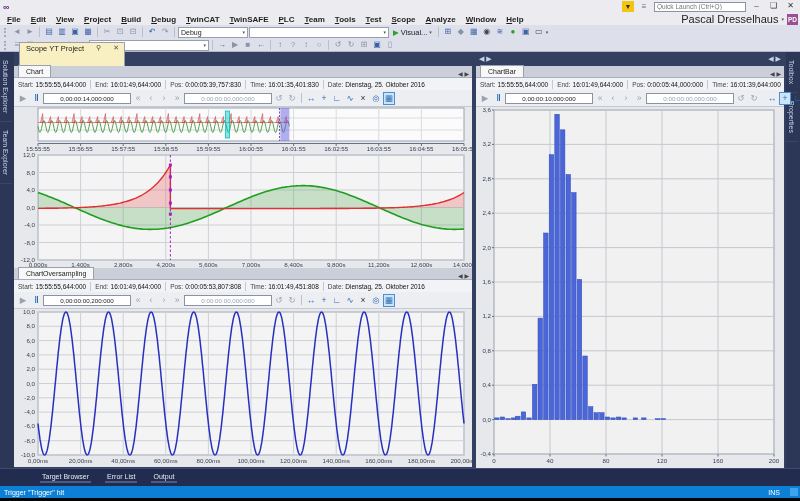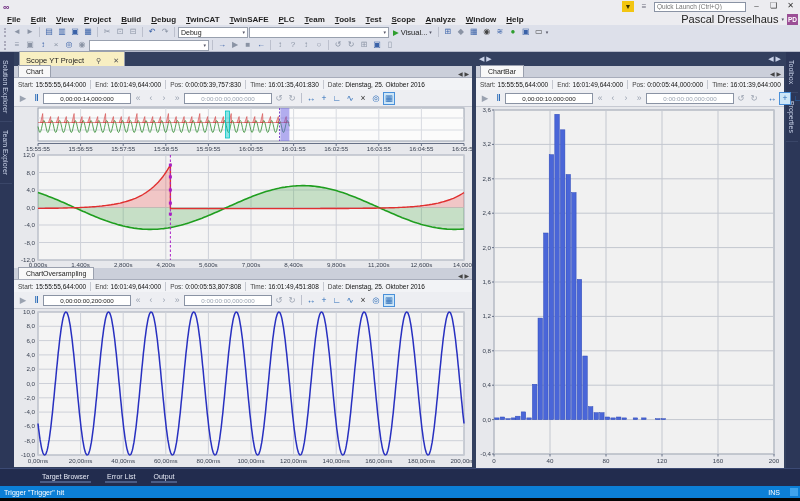--- a/index.html
+++ b/index.html
@@ -36,21 +36,21 @@
   
   .sidestrip{position:absolute;top:52px;bottom:33px;width:14px;background:#2C3758;}
   #leftstrip{left:0;} #rightstrip{right:0;}
   .vtab{writing-mode:vertical-rl;font-size:7px;color:#C9D2E8;padding:8px 3px 8px 2px;white-space:nowrap;border-bottom:1px solid #3a4668;}
 
   
   .group{position:absolute;top:52px;height:416px;}
   #leftgroup{left:14px;width:458px;}
   #rightgroup{left:476px;width:308px;}
   .docstrip{height:14px;display:flex;align-items:flex-end;background:transparent;}
-  .doctab{background:#F8EFC2;border:1px solid #9aa0ae;border-bottom:none;color:#222;font-size:7.5px;padding:1px 5px 1px 6px;margin-left:5px;display:flex;align-items:flex-end;gap:12px;height:15px;}
+  .doctab{background:#F8EFC2;border:1px solid #9aa0ae;border-bottom:none;color:#222;font-size:7.5px;padding:1px 5px 1px 6px;margin-left:5px;display:flex;align-items:flex-start;gap:12px;height:24px;}
   .doctab .ticn{font-size:7px;color:#555;}
   .ministrip{height:14px;display:flex;align-items:center;justify-content:space-between;padding:0 3px;color:#C9D2E8;font-size:7px;}
 
   .pane{background:#E7E8EC;width:100%;}
   .tabrow{height:12px;background:#CBCFDA;display:flex;align-items:flex-end;justify-content:space-between;border-bottom:1px solid #a8adbb;}
   .ptab{background:#F8F8F8;border:1px solid #9aa0ae;border-bottom:none;font-size:7px;color:#222;padding:1px 7px;margin-left:4px;height:12px;line-height:10px;}
   .tabarrows{font-size:6px;color:#444;padding-right:3px;}
   .srow{height:12px;background:#F2F3F6;display:flex;align-items:center;font-size:6.5px;color:#222;overflow:hidden;white-space:nowrap;}
   .sfield{padding:0 4px;border-right:1px solid #c5c8d0;display:flex;gap:2px;align-items:center;height:9px;}
   .sfield:last-child{border-right:none;}

